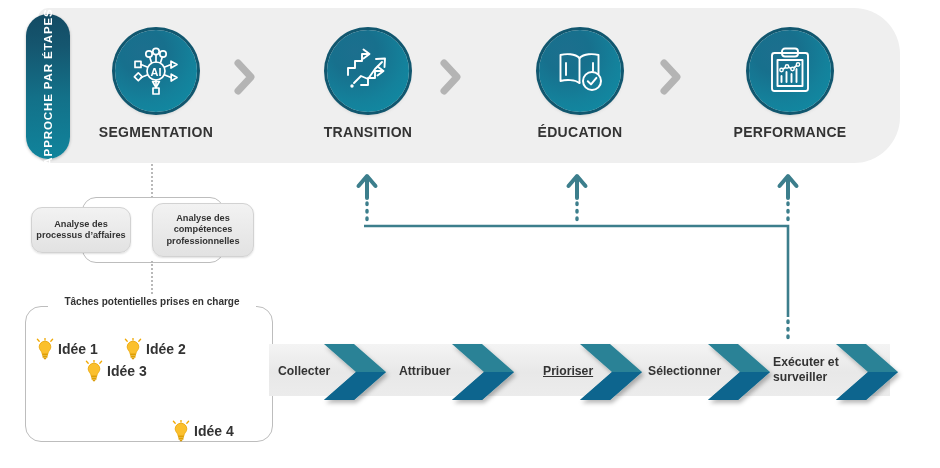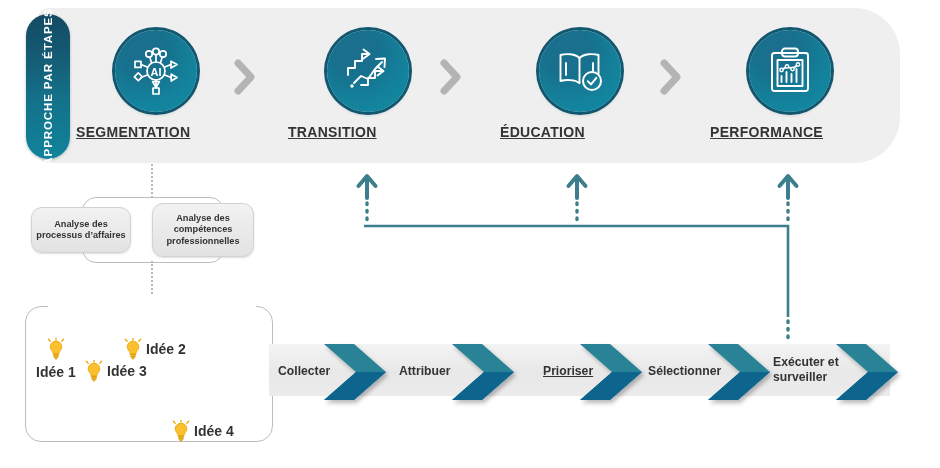--- a/index.html
+++ b/index.html
@@ -12,21 +12,21 @@
 
   #vbar{position:absolute;left:26px;top:14px;width:44px;height:145px;
       border-radius:22px;
       background:linear-gradient(178deg,#134a63 0%,#15566f 22%,#137189 58%,#10849c 100%);
       box-shadow:0 1px 3px rgba(0,0,0,.25);}
   #vbar .vtxt{position:absolute;left:50%;top:50%;
       transform:translate(-50%,-50%) rotate(-90deg);
       white-space:nowrap;color:#fff;font-weight:bold;font-size:11.5px;
       letter-spacing:.9px;}
 
-  .stage{position:absolute;width:160px;text-align:left;text-decoration:underline;}
+  .stage{position:absolute;width:160px;text-align:center;}
   .circle{width:82px;height:82px;border-radius:50%;margin:0 auto;
       position:relative;
       background:radial-gradient(circle at 34% 26%,#1c6f8e 0%,#17708d 28%,#14819b 62%,#0f8ea6 100%);
       box-shadow:0 0 0 3px #11576f, 0 2px 4px rgba(0,0,0,.28);}
   .circle svg{position:absolute;left:50%;top:50%;transform:translate(-50%,-50%);}
   .stage-label{margin-top:12px;font-weight:bold;font-size:14px;color:#333;
       letter-spacing:.3px;}
 
   .sep{position:absolute;width:26px;height:38px;}
   .sep svg{display:block;}
@@ -186,24 +186,24 @@
 <div class="abox" id="abox-2">
   <span>
     <span>Analyse des</span><br>
     <span>compétences</span><br>
     <span>professionnelles</span>
   </span>
 </div>
 
 <div id="ideas"></div>
 <div id="ideas-title">
-  <br>
-</div>
-
-<div class="idea" style="left:36px;top:338px;flex-direction:column;">
+  <span>Tâches potentielles prises en charge</span><br>
+</div>
+
+<div class="idea" style="left:36px;top:338px;">
   <span class="bulb">
     <svg width="18" height="22" viewBox="0 0 18 22">
       <g stroke="#f0a800" stroke-width="1.3" stroke-linecap="round">
         <path d="M3.2 3.2 L1.4 1.2"></path>
           <path d="M9 2 L9 0.3"></path>
           <path d="M14.8 3.2 L16.6 1.2"></path>
       </g>
       <path d="M9 3.2c-3.3 0-5.8 2.5-5.8 5.6 0 2.3 1.4 3.6 2.1 4.7 .5 .8 .6 1.4 .6 2h6.2c0-.6 .1-1.2 .6-2 .7-1.1 2.1-2.4 2.1-4.7 0-3.1-2.5-5.6-5.8-5.6z" fill="#fbc02d" stroke="#e8a200" stroke-width=".8"></path>
       <rect x="5.9" y="15.9" width="6.2" height="1.8" rx=".6" fill="#e0a000"></rect>
       <rect x="6.4" y="18" width="5.2" height="1.7" rx=".6" fill="#e0a000"></rect>

